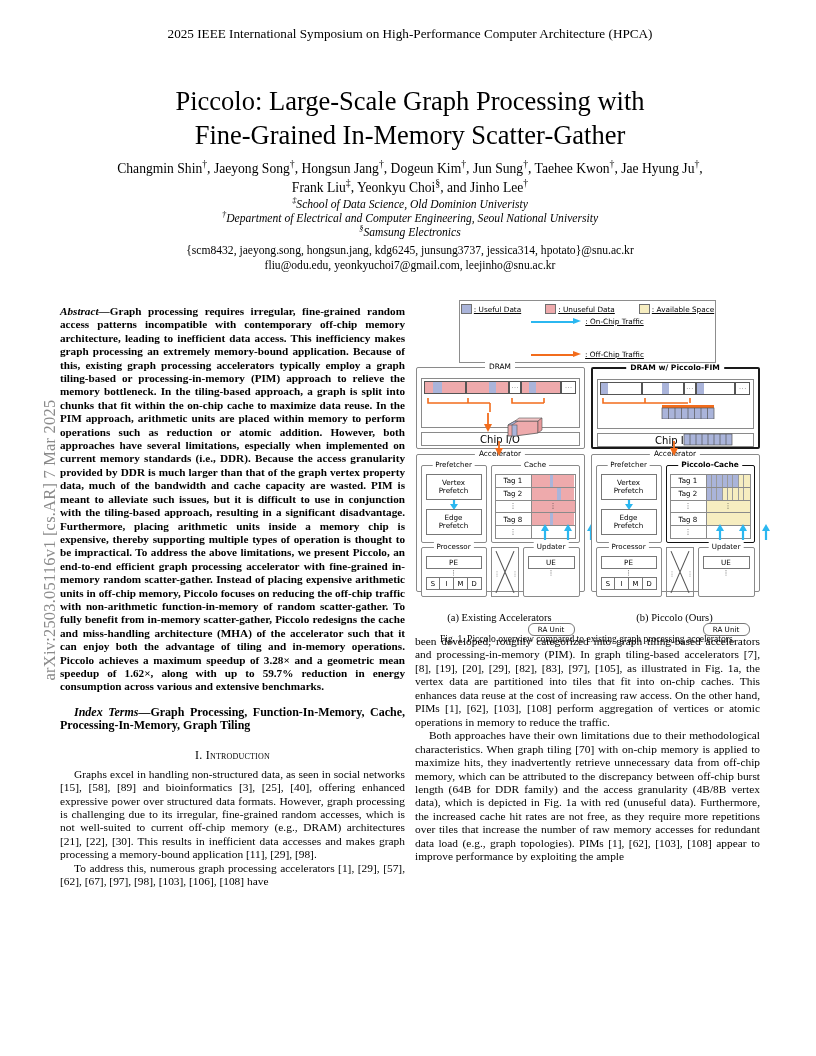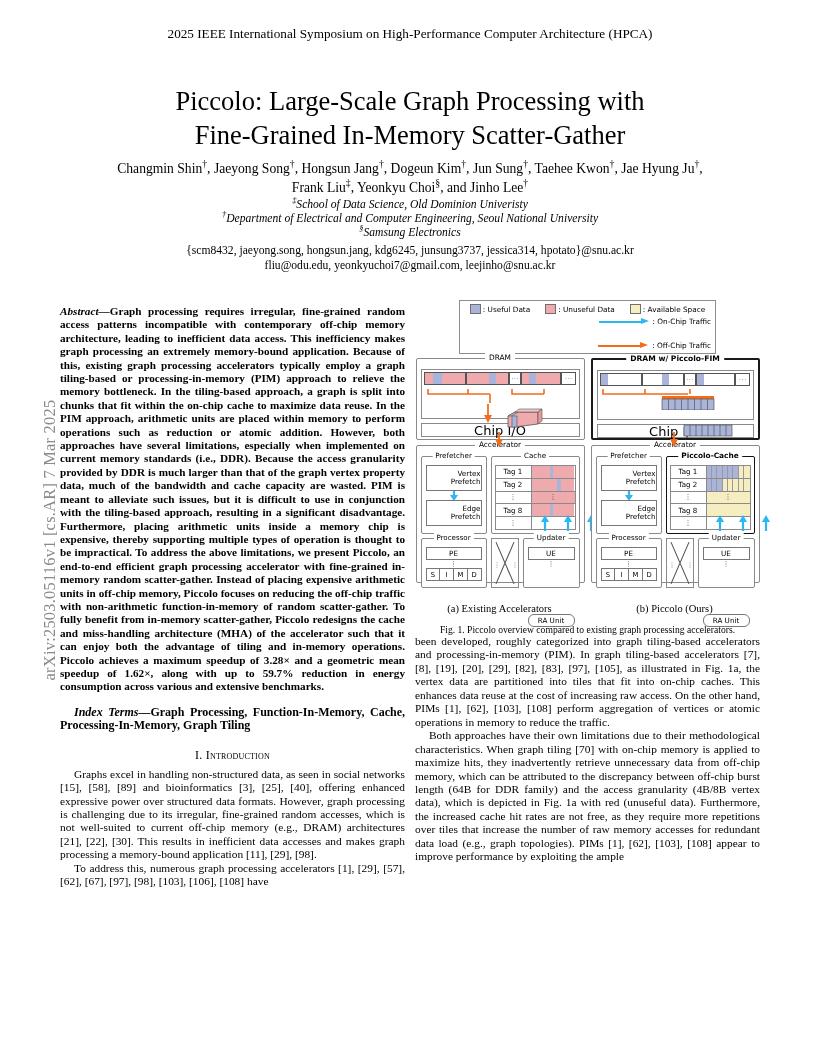--- a/index.html
+++ b/index.html
@@ -138,21 +138,21 @@
   }
   .fig-legend {
     border: 1px solid #8d8d8d;
     background: #fff;
     width: 257px;
     margin: 0 auto 4px auto;
     padding: 3px 4px 3px 4px;
     font-size: 7.3px;
     font-family: "DejaVu Sans", sans-serif;
   }
-  .legend-row { display: flex; align-items: flex-end; justify-content: center; gap: 15px; }
+  .legend-row { display: flex; align-items: center; justify-content: center; gap: 24px; text-decoration: underline; }
   .legend-row + .legend-row { margin-top: 3px; flex-direction: column; }
   .lg-item { display: flex; align-items: center; gap: 2px; white-space: nowrap; }
   .swatch { width: 11px; height: 10px; border: 1px solid #6f6f6f; display: inline-block; }
   .sw-useful { background: #aab4da; }
   .sw-unuseful { background: #eeaaac; }
   .sw-avail { background: #f6edc0; }
   .arrowline { display: inline-block; width: 52px; height: 8px; position: relative; }
   .arrowline::before {
     content: ""; position: absolute; left: 0; top: 3.5px; width: 44px; height: 1.6px;
   }
@@ -206,21 +206,21 @@
     border: 1px solid #555; background: #fff;
     display: flex; align-items: center; justify-content: center;
     font-size: 6px; color: #444; letter-spacing: 0.6px;
   }
 
   .chipio {
     border: 1.2px solid #8a8a8a;
     height: 14px;
     margin-top: 4px;
     display: flex; align-items: center; justify-content: center;
-    font-size: 13px;
+    font-size: 10px;
     font-family: "DejaVu Sans", sans-serif;
     position: relative;
   }
 
   
   .accel-box { height: 138px; margin-top: 5px; padding: 10px 4px 4px 4px; }
   .accel-top { display: flex; gap: 4px; height: 78px; }
   .accel-bot { display: flex; gap: 4px; height: 50px; margin-top: 4px; }
 
   .sub { position: relative; border: 1.2px solid #8a8a8a; border-radius: 2px; background: #fff; }
@@ -228,21 +228,21 @@
     position: absolute; top: -6px; left: 50%; transform: translateX(-50%);
     background: #fff; padding: 0 3px; font-size: 7.1px;
     font-family: "DejaVu Sans", sans-serif; white-space: nowrap; line-height: 9px;
   }
   .sub.thick { border: 1.9px solid #111; }
   .sub.thick > .flabel { font-weight: bold; font-size: 7.4px; }
 
   .prefetcher { width: 66px; padding: 8px 4px 4px 4px; display: flex; flex-direction: column; align-items: center; }
   .pf-cell {
     width: 100%; height: 26px; border: 1px solid #777;
-    display: flex; flex-direction: column; align-items: flex-end; justify-content: center;
+    display: flex; flex-direction: column; align-items: center; justify-content: center;
     font-size: 7.2px; font-family: "DejaVu Sans", sans-serif; line-height: 8.4px; text-align: center;
   }
   .pf-arrow { height: 9px; display: flex; align-items: center; justify-content: center; }
 
   .cache { flex: 1; padding: 8px 3px 3px 3px; }
   .cache-inner { border: 1.1px solid #8a8a8a; height: 100%; display: flex; flex-direction: column; }
   .cline { flex: 1; display: flex; border-bottom: 1px solid #8a8a8a; }
   .cline:last-child { border-bottom: none; }
   .ctag {
     width: 36px; border-right: 1px solid #8a8a8a;

